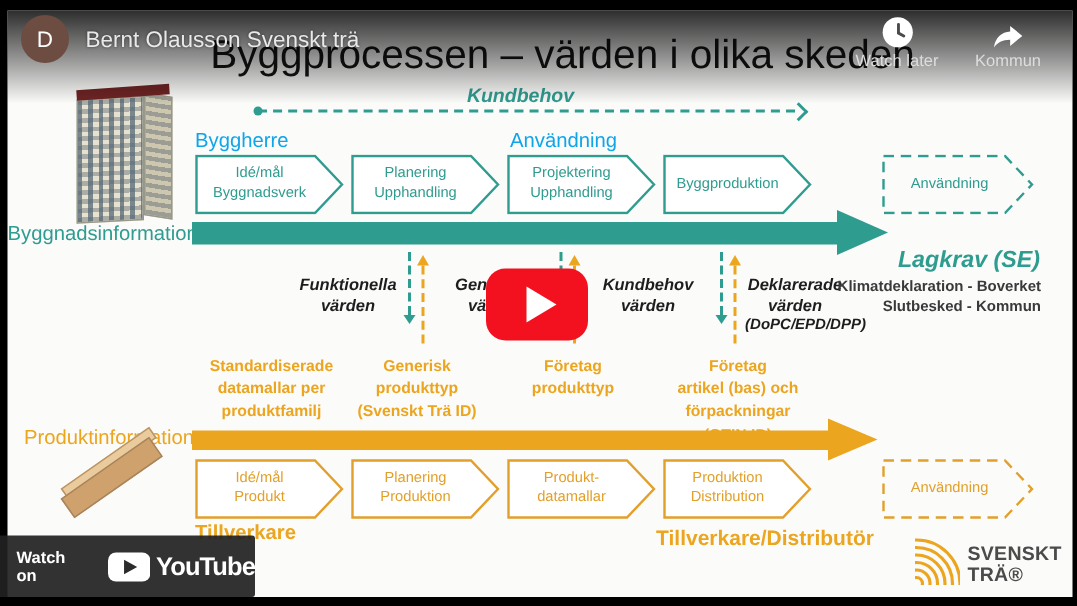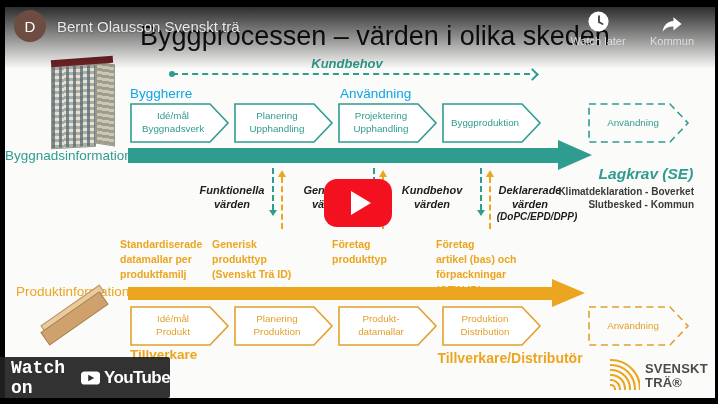--- a/index.html
+++ b/index.html
@@ -18,21 +18,21 @@
   .vid-title{position:absolute;left:57px;top:18px;font-size:15px;color:#e9e9e9;text-shadow:0 0 2px rgba(0,0,0,.5);cursor:pointer;white-space:nowrap;}
   .ctl{position:absolute;width:70px;text-align:center;color:#ddd;font-size:11px;cursor:pointer;}
   .ctl .ic{display:block;margin:0 auto 2px;}
   .ctl-watchlater{left:563px;top:10px;}
   .ctl-share{left:637px;top:12px;}
   .bigplay{position:absolute;left:324px;top:179px;width:68px;height:48px;border-radius:13px;
     background:#f3101f;display:flex;align-items:center;justify-content:center;cursor:pointer;box-shadow:0 0 0 0 transparent;}
   .bigplay .tri{width:0;height:0;border-left:20px solid #fff;border-top:12px solid transparent;border-bottom:12px solid transparent;margin-left:5px;}
   .yt-badge{position:absolute;left:0px;top:357px;width:170px;height:41px;background:rgba(33,33,33,.92);
     border-radius:0 2px 2px 0;display:flex;align-items:center;cursor:pointer;}
-  .yt-badge .won{color:#fff;font-size:18px;font-weight:700;margin-left:11px;font-family:Liberation Mono, monospace;}
+  .yt-badge .won{color:#fff;font-size:11px;font-weight:700;margin-left:11px;}
   .yt-badge .yticon{margin-left:13px;}
   .yt-badge .ytword{color:#fff;font-size:17px;font-weight:700;letter-spacing:-0.6px;margin-left:4px;}
 
   
   .slide-title{position:absolute;left:40px;right:8px;top:21px;text-align:center;font-size:27px;color:#141414;}
   .kundbehov{position:absolute;left:287px;top:56px;width:120px;text-align:center;font-size:13px;font-weight:700;font-style:italic;color:#2F9C90;}
   .kb-line{position:absolute;left:172px;top:73px;width:358px;border-top:2px dashed #2F9C90;}
   .kb-dot{position:absolute;left:169px;top:71px;width:6px;height:6px;border-radius:50%;background:#2F9C90;}
   .kb-arrow{position:absolute;left:528px;top:70px;width:7px;height:7px;border-top:2px solid #2F9C90;border-right:2px solid #2F9C90;transform:rotate(45deg);}
 
@@ -57,21 +57,21 @@
 
   .vpair{position:absolute;top:166px;width:14px;height:74px;}
   .v-teal{position:absolute;left:0;top:2px;height:42px;border-left:2px dashed #2F9C90;}
   .v-teal-a{position:absolute;left:-3px;top:44px;width:0;height:0;border-left:4px solid transparent;border-right:4px solid transparent;border-top:6px solid #2F9C90;}
   .v-orange{position:absolute;left:9px;top:11px;height:52px;border-left:2px dashed #ECA51F;}
   .v-orange-a{position:absolute;left:6px;top:4px;width:0;height:0;border-left:4px solid transparent;border-right:4px solid transparent;border-bottom:7px solid #ECA51F;}
 
   .vlabel{position:absolute;top:184px;width:100px;text-align:center;font-size:11px;font-weight:700;font-style:italic;color:#1d1d1d;line-height:1.25;white-space:pre-line;}
   .vsub{position:absolute;left:477px;top:211px;width:120px;text-align:center;font-size:10px;font-weight:700;font-style:italic;color:#1d1d1d;}
 
-  .olabel{position:absolute;top:237px;font-size:10.5px;font-weight:700;color:#ECA51F;line-height:1.45;white-space:pre-line;}
+  .olabel{position:absolute;top:237px;text-align:center;font-size:10.5px;font-weight:700;color:#ECA51F;line-height:1.45;white-space:pre-line;}
 
   .lagkrav{position:absolute;left:586px;top:165px;width:120px;text-align:center;font-size:15.5px;font-weight:700;font-style:italic;color:#2F9C90;}
   .lag-lines{position:absolute;left:545px;top:186px;width:149px;text-align:right;font-size:10px;font-weight:700;color:#3a3a3a;line-height:1.25;}
 
   .tillv{position:absolute;left:130px;top:347px;font-size:13.5px;font-weight:600;color:#ECA51F;}
   .tillvd{position:absolute;left:420px;top:350px;width:180px;text-align:center;font-size:14px;font-weight:600;color:#ECA51F;}
 
   
   .building{position:absolute;left:50px;top:57px;width:68px;height:92px;}
   .bld-roof{position:absolute;left:1px;top:1px;width:62px;height:7px;background:#6e2424;transform:rotate(-4deg);}

